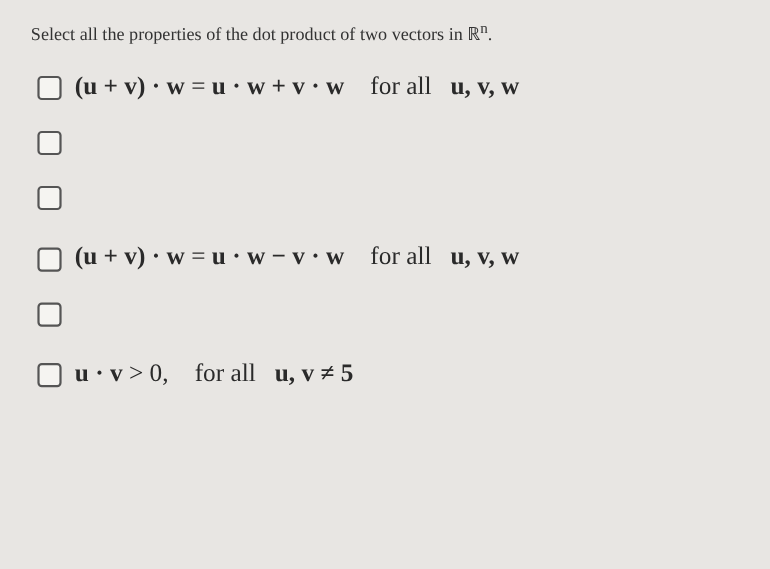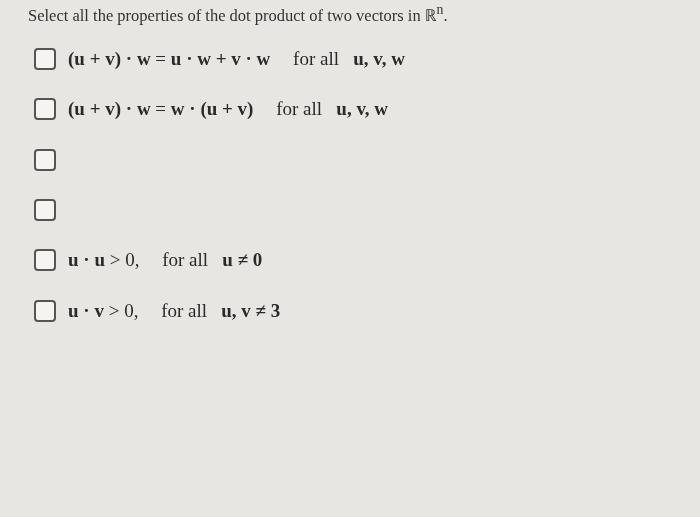--- a/index.html
+++ b/index.html
@@ -5,32 +5,32 @@
   html, body {
     margin: 0;
     padding: 0;
     width: 700px;
     height: 517px;
     background: #e8e6e3;
     font-family: Georgia, 'Times New Roman', serif;
     color: #2a2a2a;
   }
   .container {
-    padding: 2px 28px 10px 28px;
+    padding: 18px 28px 10px 28px;
   }
   .prompt {
     font-size: 16.5px;
     margin-bottom: 22px;
     color: #333;
   }
   .option {
     display: flex;
-    align-items: flex-start;
+    align-items: flex-end;
     margin: 0 0 28px 6px;
-    font-size: 19px;
+    font-size: 23px;
     line-height: 1.2;
   }
   .option:last-child { margin-bottom: 0; }
   .checkbox {
     width: 18px;
     height: 18px;
     border: 2px solid #555;
     border-radius: 4px;
     background: #f5f4f1;
     margin-right: 12px;
@@ -63,48 +63,43 @@
     <div class="checkbox"></div>
     <span class="math">
       <span class="bold">(u + v) · w</span><span> = </span><span class="bold">u · w + v · w</span>
       <span class="quant">for all</span>&nbsp;&nbsp;
       <span class="bold">u, v, w</span>
     </span>
   </div>
 
   <div class="option">
     <div class="checkbox"></div>
+  </div>
+
+  <div class="option">
+    <div class="checkbox"></div>
+  </div>
+
+
+  <div class="option">
+    <div class="checkbox"></div>
     <span class="math">
-      <span class="bold">(u + v) · w</span><span> = </span><span class="bold">w · (u + v)</span>
+      <span class="bold">(u + v) · w</span><span> = </span><span class="bold">u · w − v · w</span>
       <span class="quant">for all</span>&nbsp;&nbsp;
       <span class="bold">u, v, w</span>
     </span>
   </div>
 
   <div class="option">
     <div class="checkbox"></div>
   </div>
 
 
   <div class="option">
     <div class="checkbox"></div>
-  </div>
-
-  <div class="option">
-    <div class="checkbox"></div>
-    <span class="math">
-      <span class="bold">u · u</span><span> &gt; </span><span>0,</span>
-      <span class="quant">for all</span>&nbsp;&nbsp;
-      <span class="bold">u ≠ 0</span>
-    </span>
-  </div>
-
-
-  <div class="option">
-    <div class="checkbox"></div>
     <span class="math">
       <span class="bold">u · v</span><span> &gt; </span><span>0,</span>
       <span class="quant">for all</span>&nbsp;&nbsp;
-      <span class="bold">u, v ≠ 3</span>
+      <span class="bold">u, v ≠ 5</span>
     </span>
   </div>
 
 </div>
 
 </body></html>

